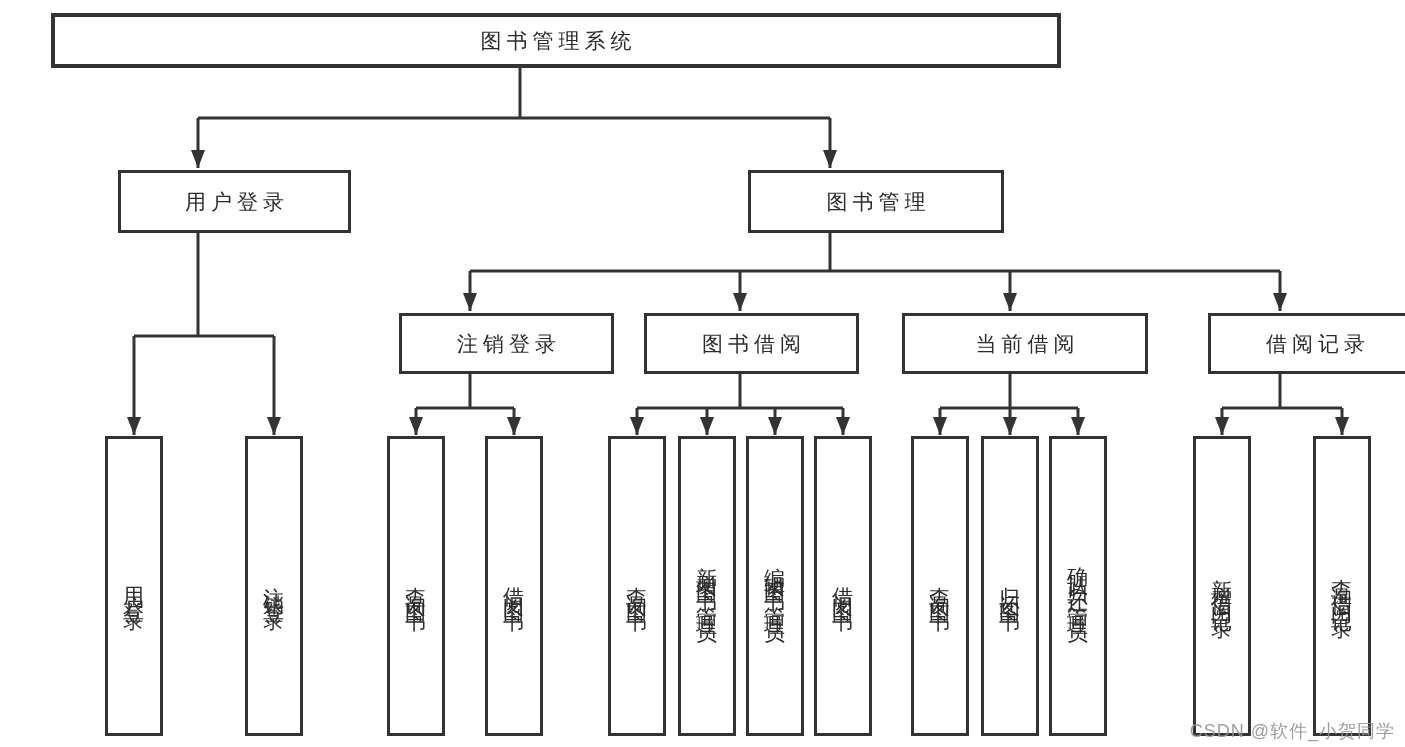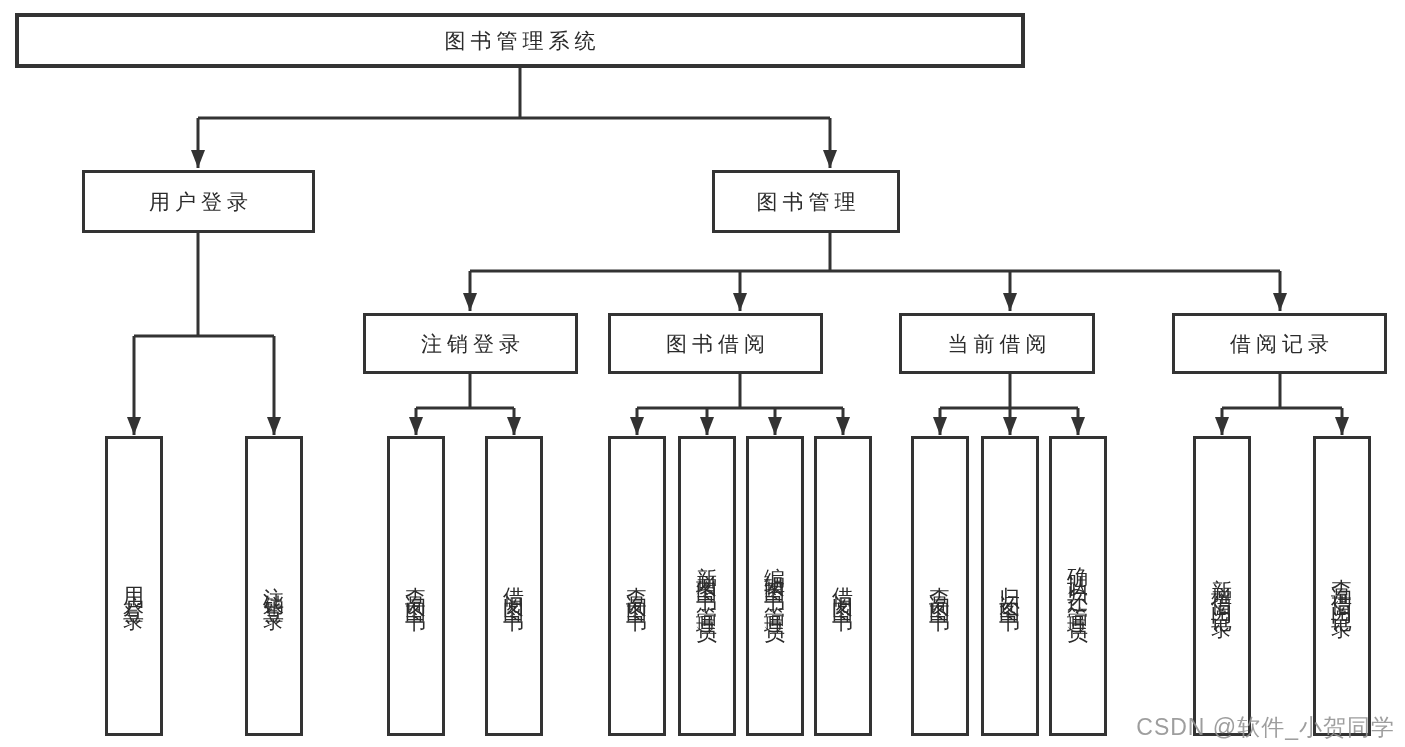--- a/index.html
+++ b/index.html
@@ -32,35 +32,36 @@
     display: flex;
     align-items: center;
     justify-content: center;
     color: #2b2b2b;
     font-size: 21px;
   }
   .hnode {
     letter-spacing: 5px;
     text-indent: 5px;
     white-space: nowrap;
+    margin-left: 36px;
   }
   .root-node {
     border-width: 4px;
   }
   .vnode {
     writing-mode: vertical-rl;
     text-orientation: mixed;
     letter-spacing: 8px;
     line-height: 1;
   }
   .watermark {
     position: absolute;
     right: 10px;
     bottom: 4px;
-    font-size: 23px;
+    font-size: 18px;
     letter-spacing: 1px;
     color: rgba(148, 148, 148, 0.9);
     z-index: 10;
     white-space: nowrap;
   }
 </style>
 </head>
 <body>
 
 <div class="canvas">
@@ -111,25 +112,25 @@
       <path d="M1280 374 V408"></path>
       <path d="M1222 408 H1342"></path>
       <path d="M1222 408 V435" marker-end="url(#arw)"></path>
       <path d="M1342 408 V435" marker-end="url(#arw)"></path>
     </g>
   </svg>
 
   <div class="node hnode root-node" style="left:15px; top:13px; width:1010px; height:55px;">图书管理系统</div>
 
   <div class="node hnode" style="left:82px; top:170px; width:233px; height:63px;">用户登录</div>
-  <div class="node hnode" style="left:712px; top:170px; width:188px; height:63px;">图书管理</div>
+  <div class="node hnode" style="left:712px; top:170px; width:256px; height:63px;">图书管理</div>
 
   <div class="node hnode" style="left:363px; top:313px; width:215px; height:61px;">注销登录</div>
   <div class="node hnode" style="left:608px; top:313px; width:215px; height:61px;">图书借阅</div>
-  <div class="node hnode" style="left:899px; top:313px; width:196px; height:61px;">当前借阅</div>
+  <div class="node hnode" style="left:866px; top:313px; width:246px; height:61px;">当前借阅</div>
   <div class="node hnode" style="left:1172px; top:313px; width:215px; height:61px;">借阅记录</div>
 
   <div class="node vnode" style="left:105px; top:436px; width:58px; height:300px;">用户登录</div>
   <div class="node vnode" style="left:245px; top:436px; width:58px; height:300px;">注销登录</div>
 
   <div class="node vnode" style="left:387px; top:436px; width:58px; height:300px;">查询图书</div>
   <div class="node vnode" style="left:485px; top:436px; width:58px; height:300px;">借阅图书</div>
 
   <div class="node vnode" style="left:608px; top:436px; width:58px; height:300px;">查询图书</div>
   <div class="node vnode" style="left:678px; top:436px; width:58px; height:300px;">新增图书（管理员）</div>

